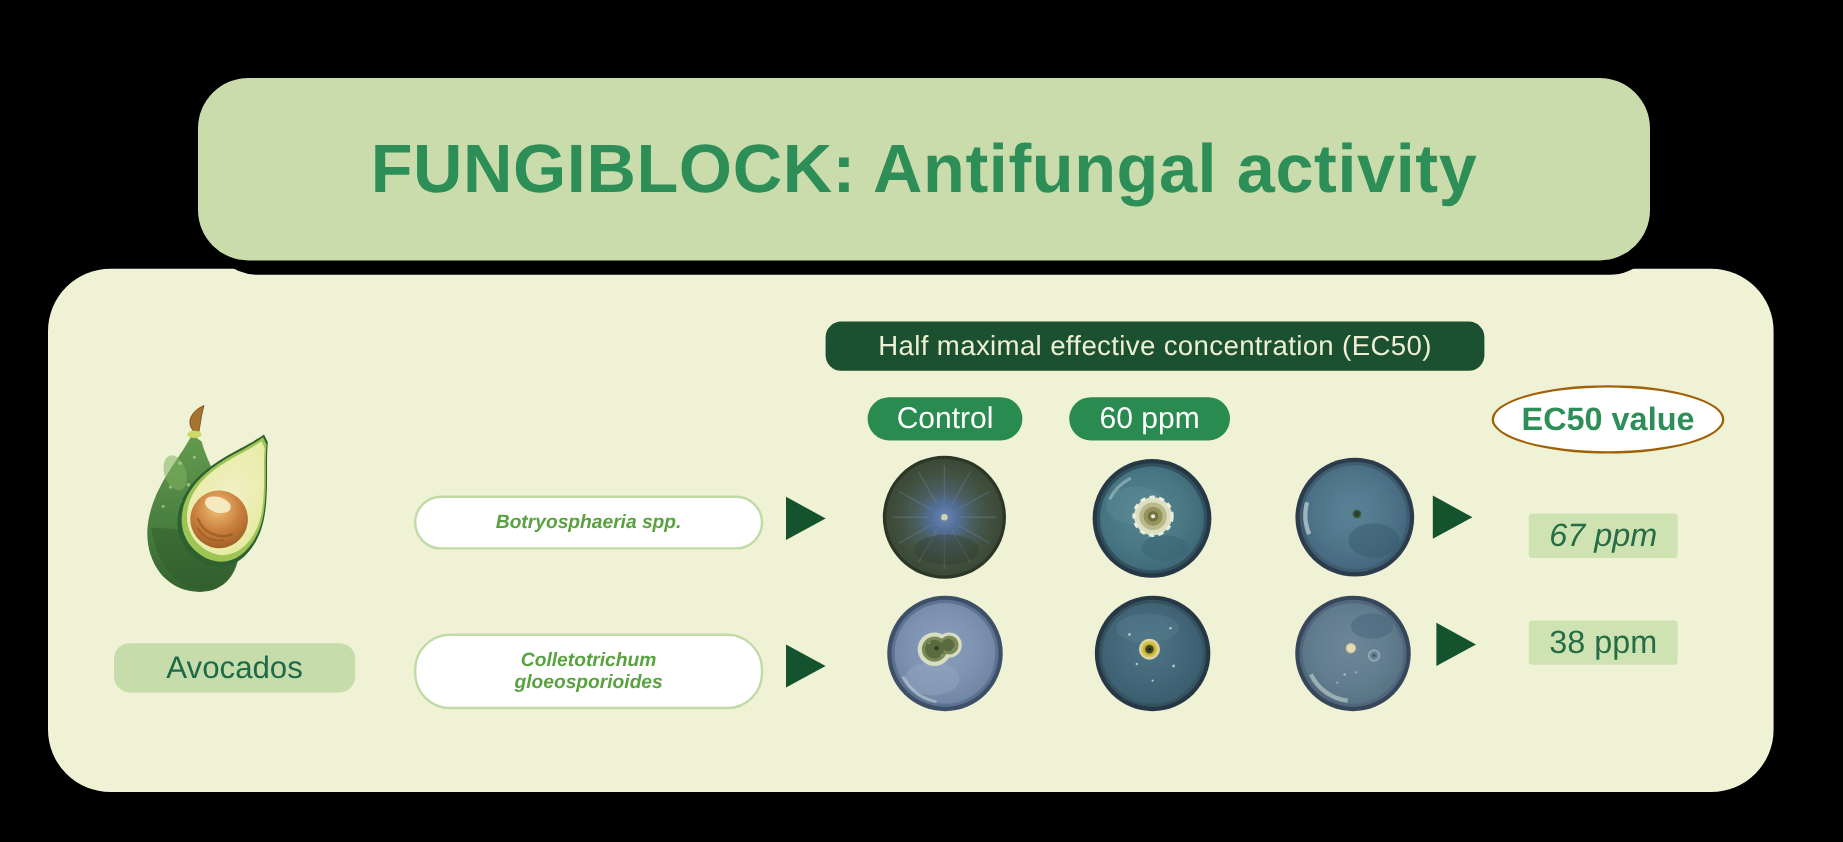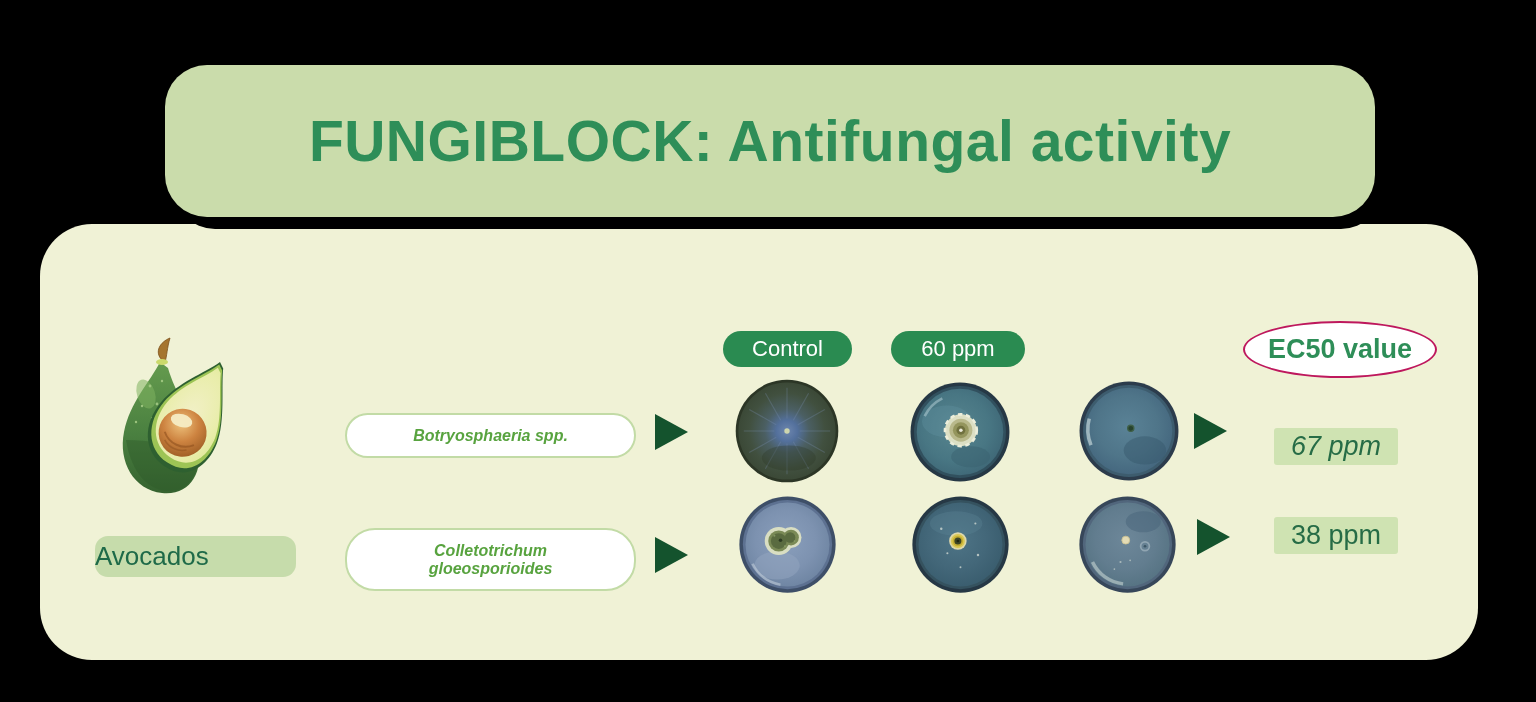--- a/index.html
+++ b/index.html
@@ -13,54 +13,57 @@
   
   .panel{position:absolute;left:40px;top:224px;width:1438px;height:436px;
          background:#f0f2d6;border-radius:52px;z-index:1;}
   .abs{position:absolute;z-index:3;}
   
   .header-pill{left:688px;top:268px;width:549px;height:41px;background:#1b5130;
                border-radius:13px;display:flex;align-items:center;justify-content:center;
                color:#edf0d3;font-size:23px;letter-spacing:.3px;}
   
   .col-pill{height:36px;background:#2a8b51;border-radius:19px;display:flex;
-            align-items:center;justify-content:center;color:#fff;font-size:22px;top:331px;}
+            align-items:center;justify-content:center;color:#fff;font-size:25px;top:331px;}
   
   .ec50-ellipse{left:1243px;top:321px;width:190px;height:53px;background:#fff;
-                border:2px solid #be185d;border-radius:50%;display:flex;align-items:center;
+                border:2px solid #a16207;border-radius:50%;display:flex;align-items:center;
                 justify-content:center;color:#2e8e58;font-size:27px;font-weight:700;}
   
   .species-pill{left:345px;width:287px;background:#fff;border:2px solid #c2dba6;
                 border-radius:30px;display:flex;align-items:center;justify-content:center;
                 color:#58a33f;font-size:16px;font-weight:700;font-style:italic;
                 text-align:center;line-height:1.12;}
   
   .arrow{width:0;height:0;border-top:18px solid transparent;
          border-bottom:18px solid transparent;border-left:33px solid #14532d;}
   
   .value-box{left:1274px;width:124px;height:37px;background:#cfe3b2;border-radius:3px;
              display:flex;align-items:center;justify-content:center;
              color:#266c46;font-size:27px;}
   
   .crop-label{left:95px;top:536px;width:201px;height:41px;background:#c6dcab;
-              border-radius:13px;display:flex;align-items:center;justify-content:flex-start;
+              border-radius:13px;display:flex;align-items:center;justify-content:center;
               color:#1e6a48;font-size:26px;}
   .dish{position:absolute;z-index:3;}
 </style>
 </head>
 <body>
 
 <div class="canvas">
 
   <div class="banner">
     <h1>FUNGIBLOCK: Antifungal activity</h1>
   </div>
 
   <div class="panel"></div>
 
+  <div class="abs header-pill">
+    <span>Half maximal effective concentration (EC50)</span>
+  </div>
 
   <div class="abs col-pill" style="left:723px;width:129px;">
     <span>Control</span>
   </div>
   <div class="abs col-pill" style="left:891px;width:134px;">
     <span>60 ppm</span>
   </div>
 
   <div class="abs ec50-ellipse">
     <span>EC50 value</span>

